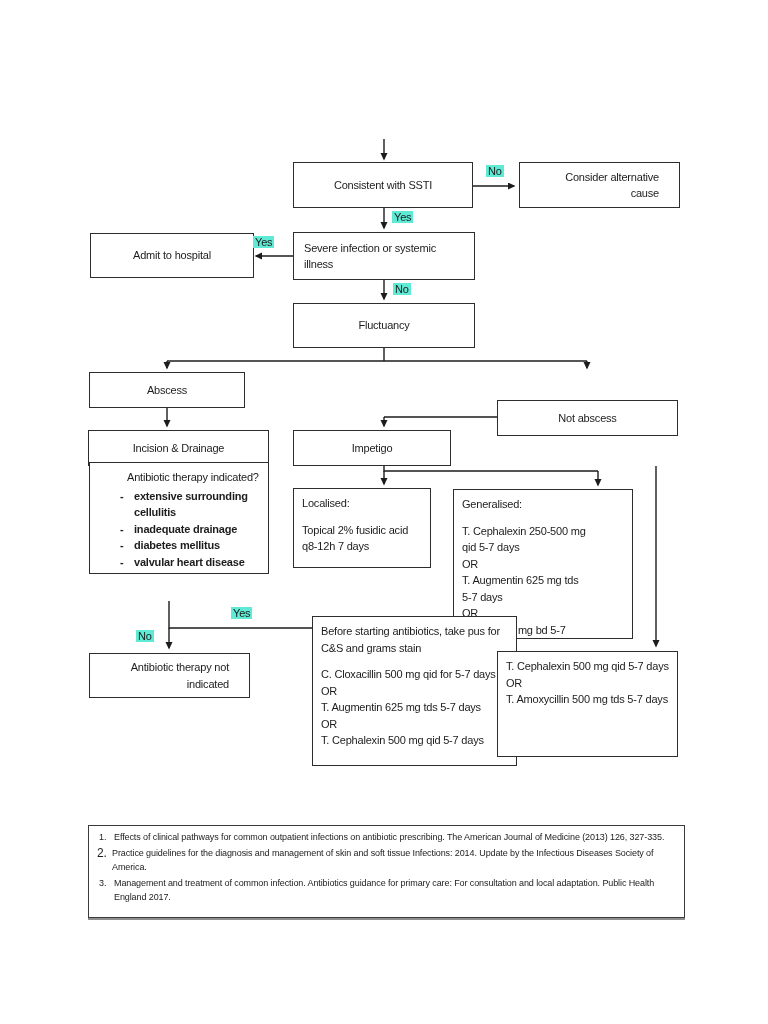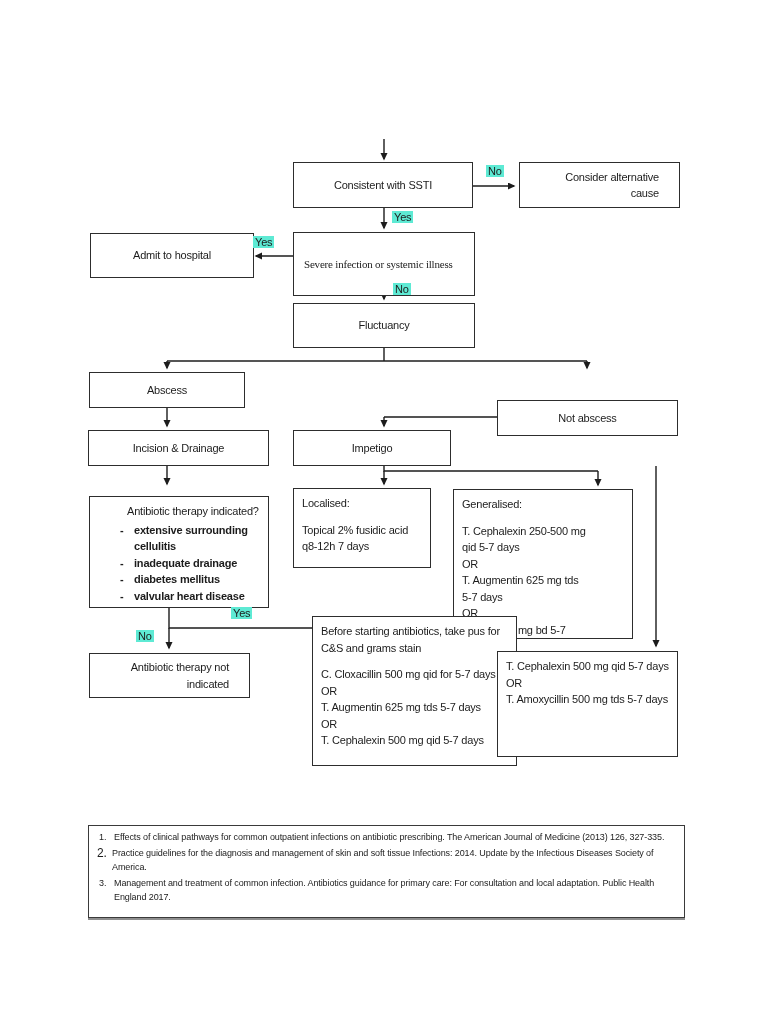--- a/index.html
+++ b/index.html
@@ -74,36 +74,36 @@
       <line x1="169" y1="628" x2="169" y2="648" marker-end="url(#arr)"></line>
       <line x1="384" y1="628" x2="384" y2="647" marker-end="url(#arr)"></line>
     </g>
   </svg>
 
 
   <div class="box center" style="left:293px;top:162px;width:180px;height:46px;">Consistent with SSTI</div>
 
   <div class="box center" style="left:519px;top:162px;width:161px;height:46px;">Consider alternative cause</div>
 
-  <div class="box leftpad" style="left:293px;top:232px;width:182px;height:64px;font-family:Liberation Serif, serif;">Severe infection or systemic illness</div>
+  <div class="box leftpad" style="left:293px;top:232px;width:182px;height:48px;">Severe infection or systemic illness</div>
 
   <div class="box center" style="left:90px;top:233px;width:164px;height:45px;">Admit to hospital</div>
 
   <div class="box center" style="left:293px;top:303px;width:182px;height:45px;">Fluctuancy</div>
 
   <div class="box center" style="left:89px;top:372px;width:156px;height:36px;">Abscess</div>
 
   <div class="box center" style="left:497px;top:372px;width:181px;height:36px;margin-top:28px;">Not abscess</div>
 
   <div class="box center" style="left:88px;top:430px;width:181px;height:36px;">Incision &amp; Drainage</div>
 
   <div class="box center" style="left:293px;top:430px;width:158px;height:36px;">Impetigo</div>
 
 
-  <div class="box stack" style="left:89px;top:496px;width:180px;height:112px;padding-left:28px;">
+  <div class="box stack" style="left:89px;top:462px;width:180px;height:112px;padding-left:28px;">
     <div class="ind-head">Antibiotic therapy indicated?</div>
     <ul class="bullets">
       <li>extensive surrounding cellulitis</li>
       <li>inadequate drainage</li>
       <li>diabetes mellitus</li>
       <li>valvular heart disease</li>
     </ul>
   </div>
 
   <div class="box stack" style="left:293px;top:488px;width:138px;height:80px;">

